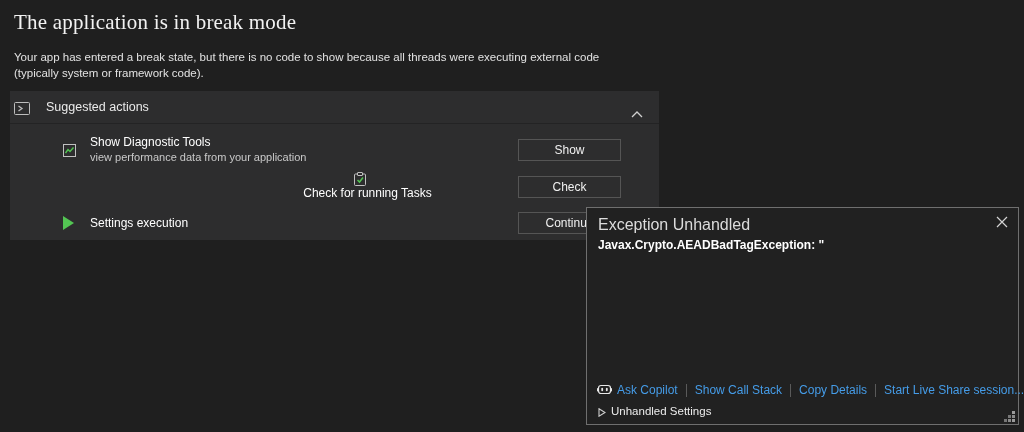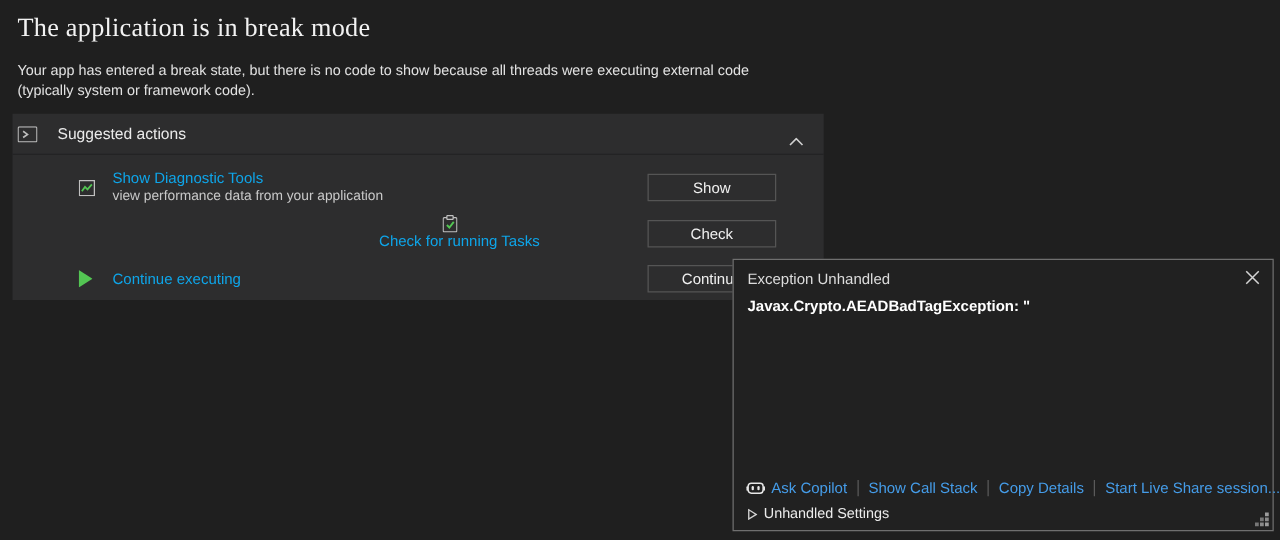--- a/index.html
+++ b/index.html
@@ -45,21 +45,21 @@
   .action-row {
     position:absolute; left:0; right:0;
     display:flex; align-items:center;
     padding-left:53px;
   }
   .row-1 { top:41px; height:36px; }
   .row-2 { top:81px; height:30px;flex-direction:column; }
   .row-3 { top:117px; height:30px; }
   .row-icon { width:14px; flex:0 0 auto; display:flex; align-items:center; }
   .row-text { margin-left:13px; }
-  .row-title { font-size:12px; color:#0ea5e9; line-height:1.25; }
+  .row-title { font-size:12px; color:#ffffff; line-height:1.25; }
   .row-sub { font-size:11px; color:#c9c9c9; line-height:1.3; }
 
   .action-button {
     position:absolute; right:38px; top:50%; transform:translateY(-50%);
     width:103px; height:22px;
     background:#2d2d2e; border:1px solid #555555;
     color:#f0f0f0; font-size:12px; font-family:"Liberation Sans", sans-serif;
     display:flex; align-items:center; justify-content:center;
     cursor:pointer;
     margin-left:44px;
@@ -68,35 +68,35 @@
   
   .dialog {
     position:absolute; left:586px; top:207px;
     width:433px; height:218px;
     background:#212121;
     border:1px solid #6f6f6f;
     z-index:10;
   }
   .dialog-title {
     position:absolute; left:11px; top:8px;
-    font-size:12px; color:#dcdcdc;
+    font-size:16px; color:#dcdcdc;
   }
   .dialog-close {
     position:absolute; right:8px; top:6px;
     width:16px; height:16px;
     display:flex; align-items:center; justify-content:center;
     cursor:pointer;
   }
   .dialog-message {
     position:absolute; left:11px; top:30px; right:14px;
     font-size:12px; font-weight:bold; color:#ffffff;
   }
   .dialog-links {
     position:absolute; left:10px; bottom:27px;
-    display:flex; align-items:flex-end;
+    display:flex; align-items:center;
     font-size:12px;
   }
   .copilot-badge { width:15px; height:12px; margin-right:5px; }
   .dialog-link { color:#459ce8; cursor:pointer; white-space:nowrap; }
   .link-sep {
     width:1px; height:13px; background:#5a5a5a;
     margin:0 8px; flex:0 0 auto;
   }
   .dialog-settings {
     position:absolute; left:11px; bottom:7px;
@@ -161,21 +161,21 @@
     <button class="action-button">Check</button>
   </div>
 
   <div class="action-row row-3">
     <span class="row-icon">
       <svg width="11" height="14" viewBox="0 0 11 14">
         <polygon points="0,0 11,7 0,14" fill="#53c553"></polygon>
       </svg>
     </span>
     <span class="row-text">
-      <div class="row-title">Continue executing</div>
+      <div class="row-title">Settings execution</div>
     </span>
     <button class="action-button">Continue</button>
   </div>
 
 </div>
 
 <div class="dialog">
   <div class="dialog-title">Exception Unhandled</div>
 
   <div class="dialog-close">

